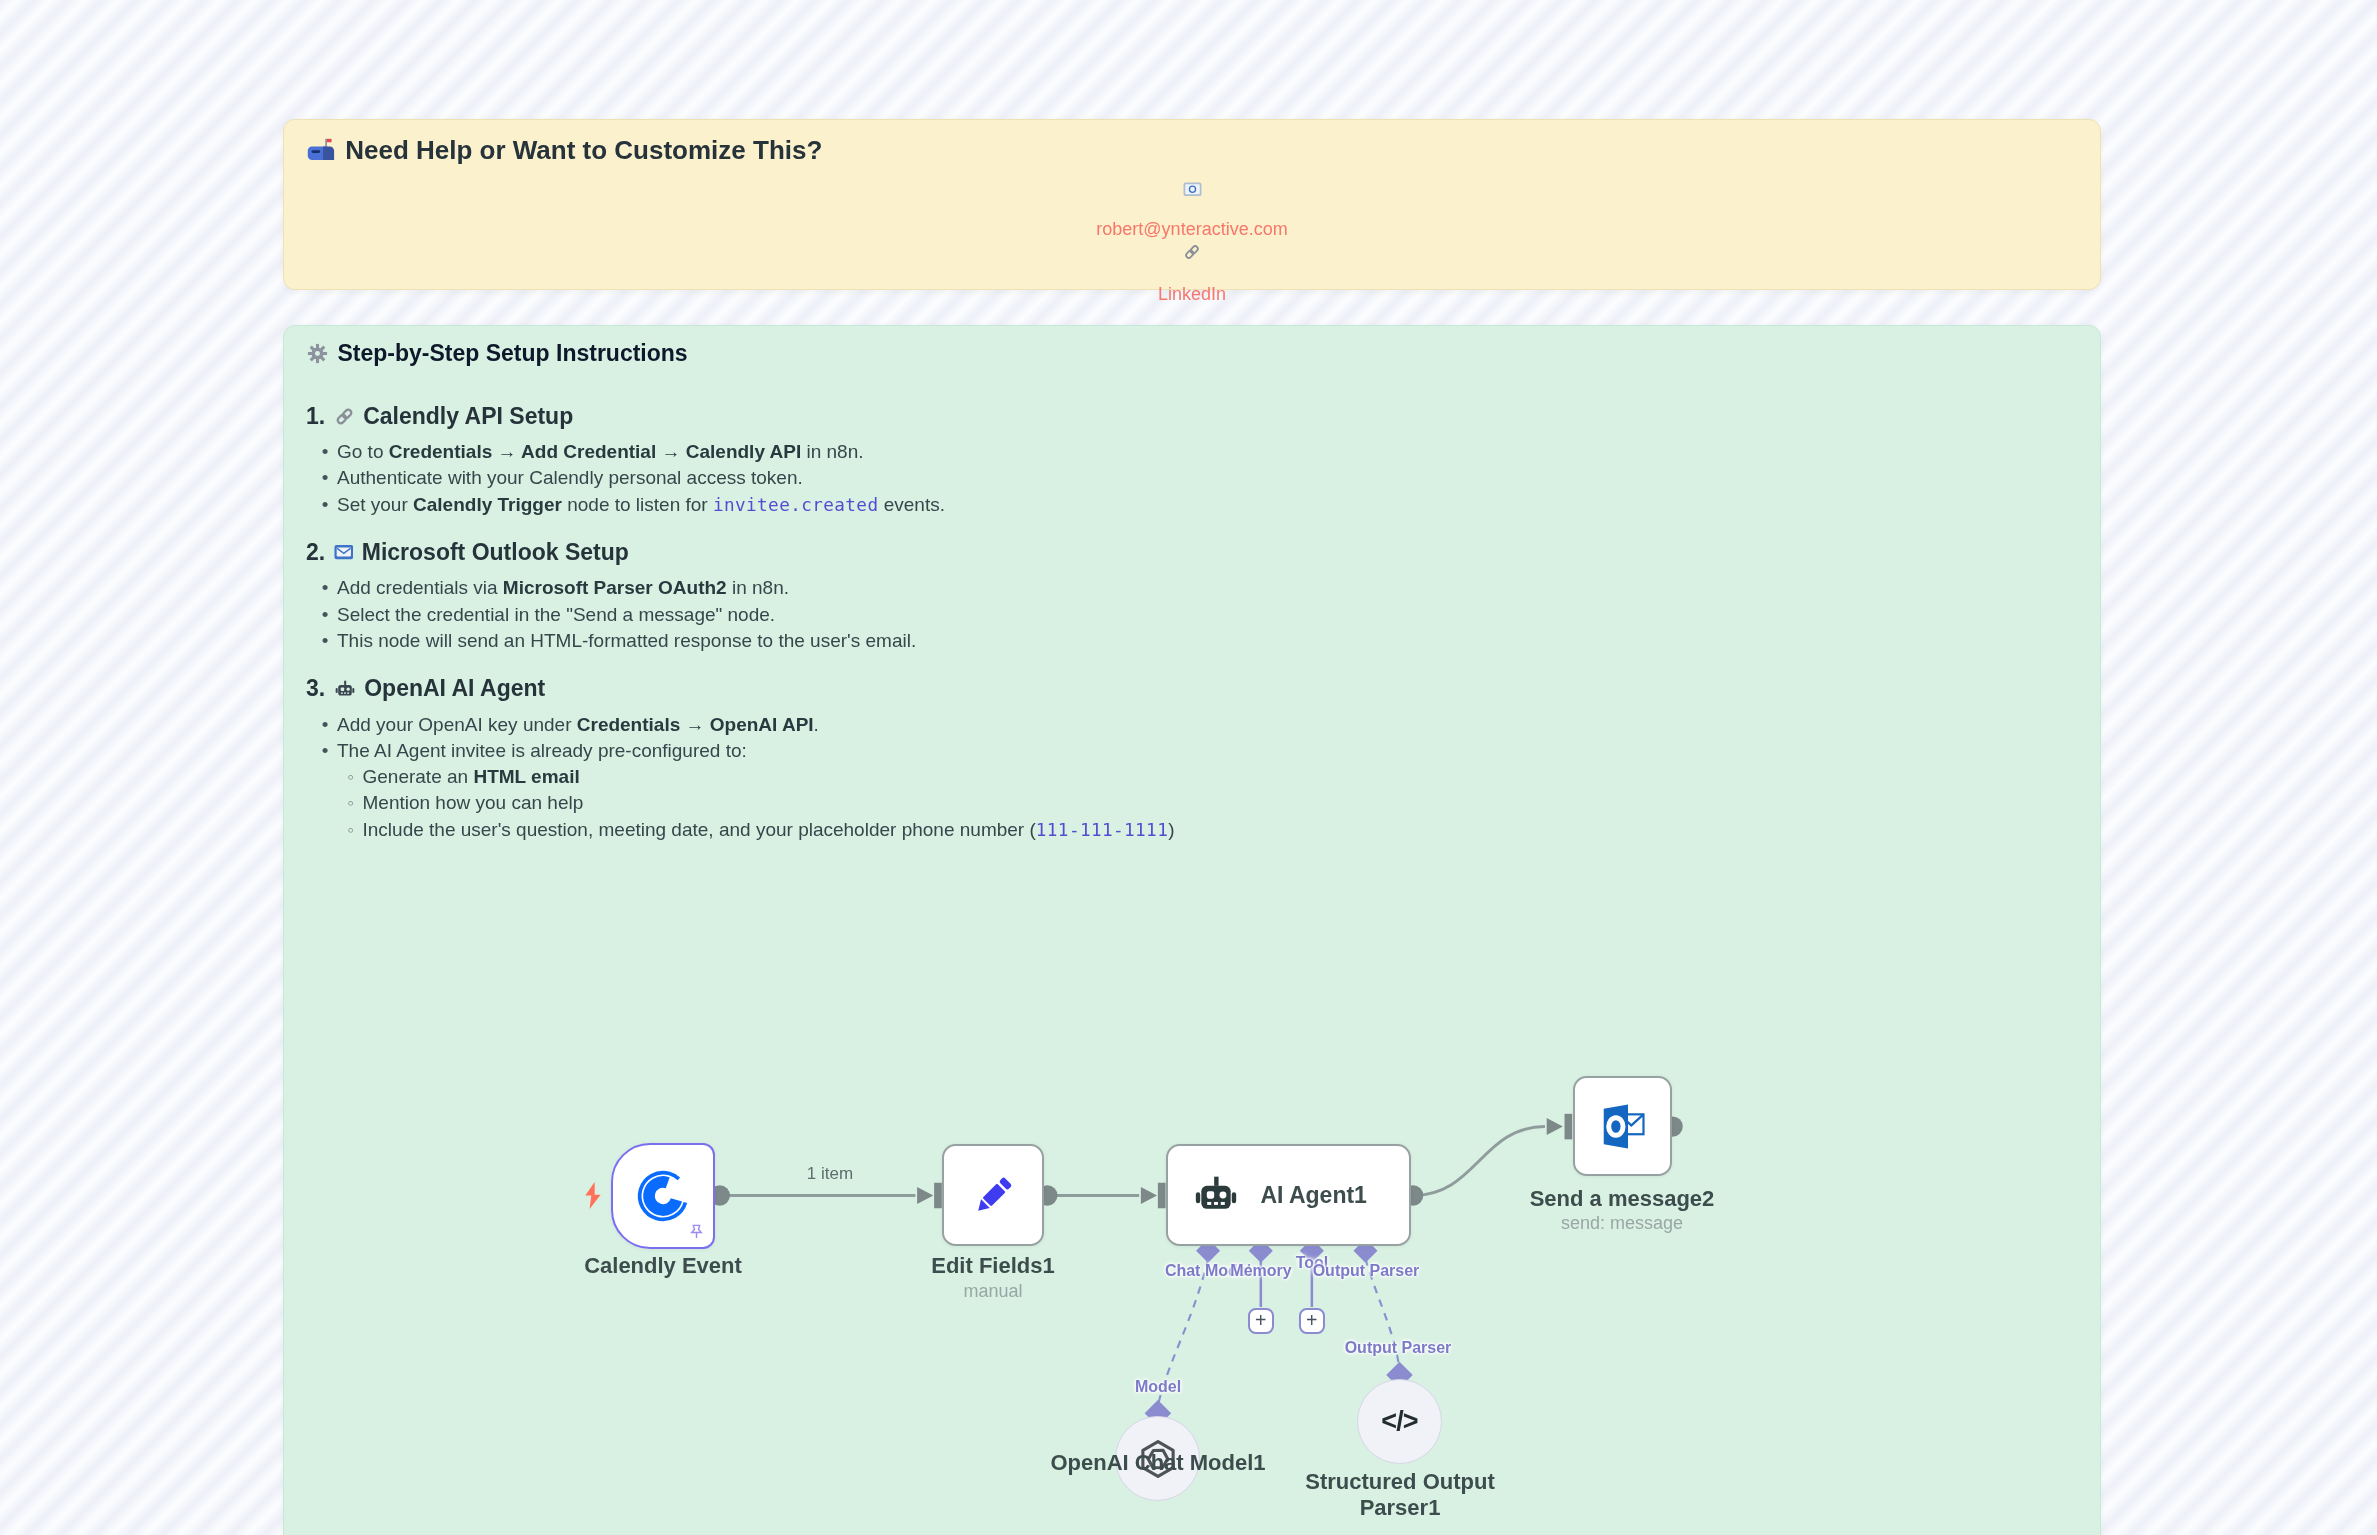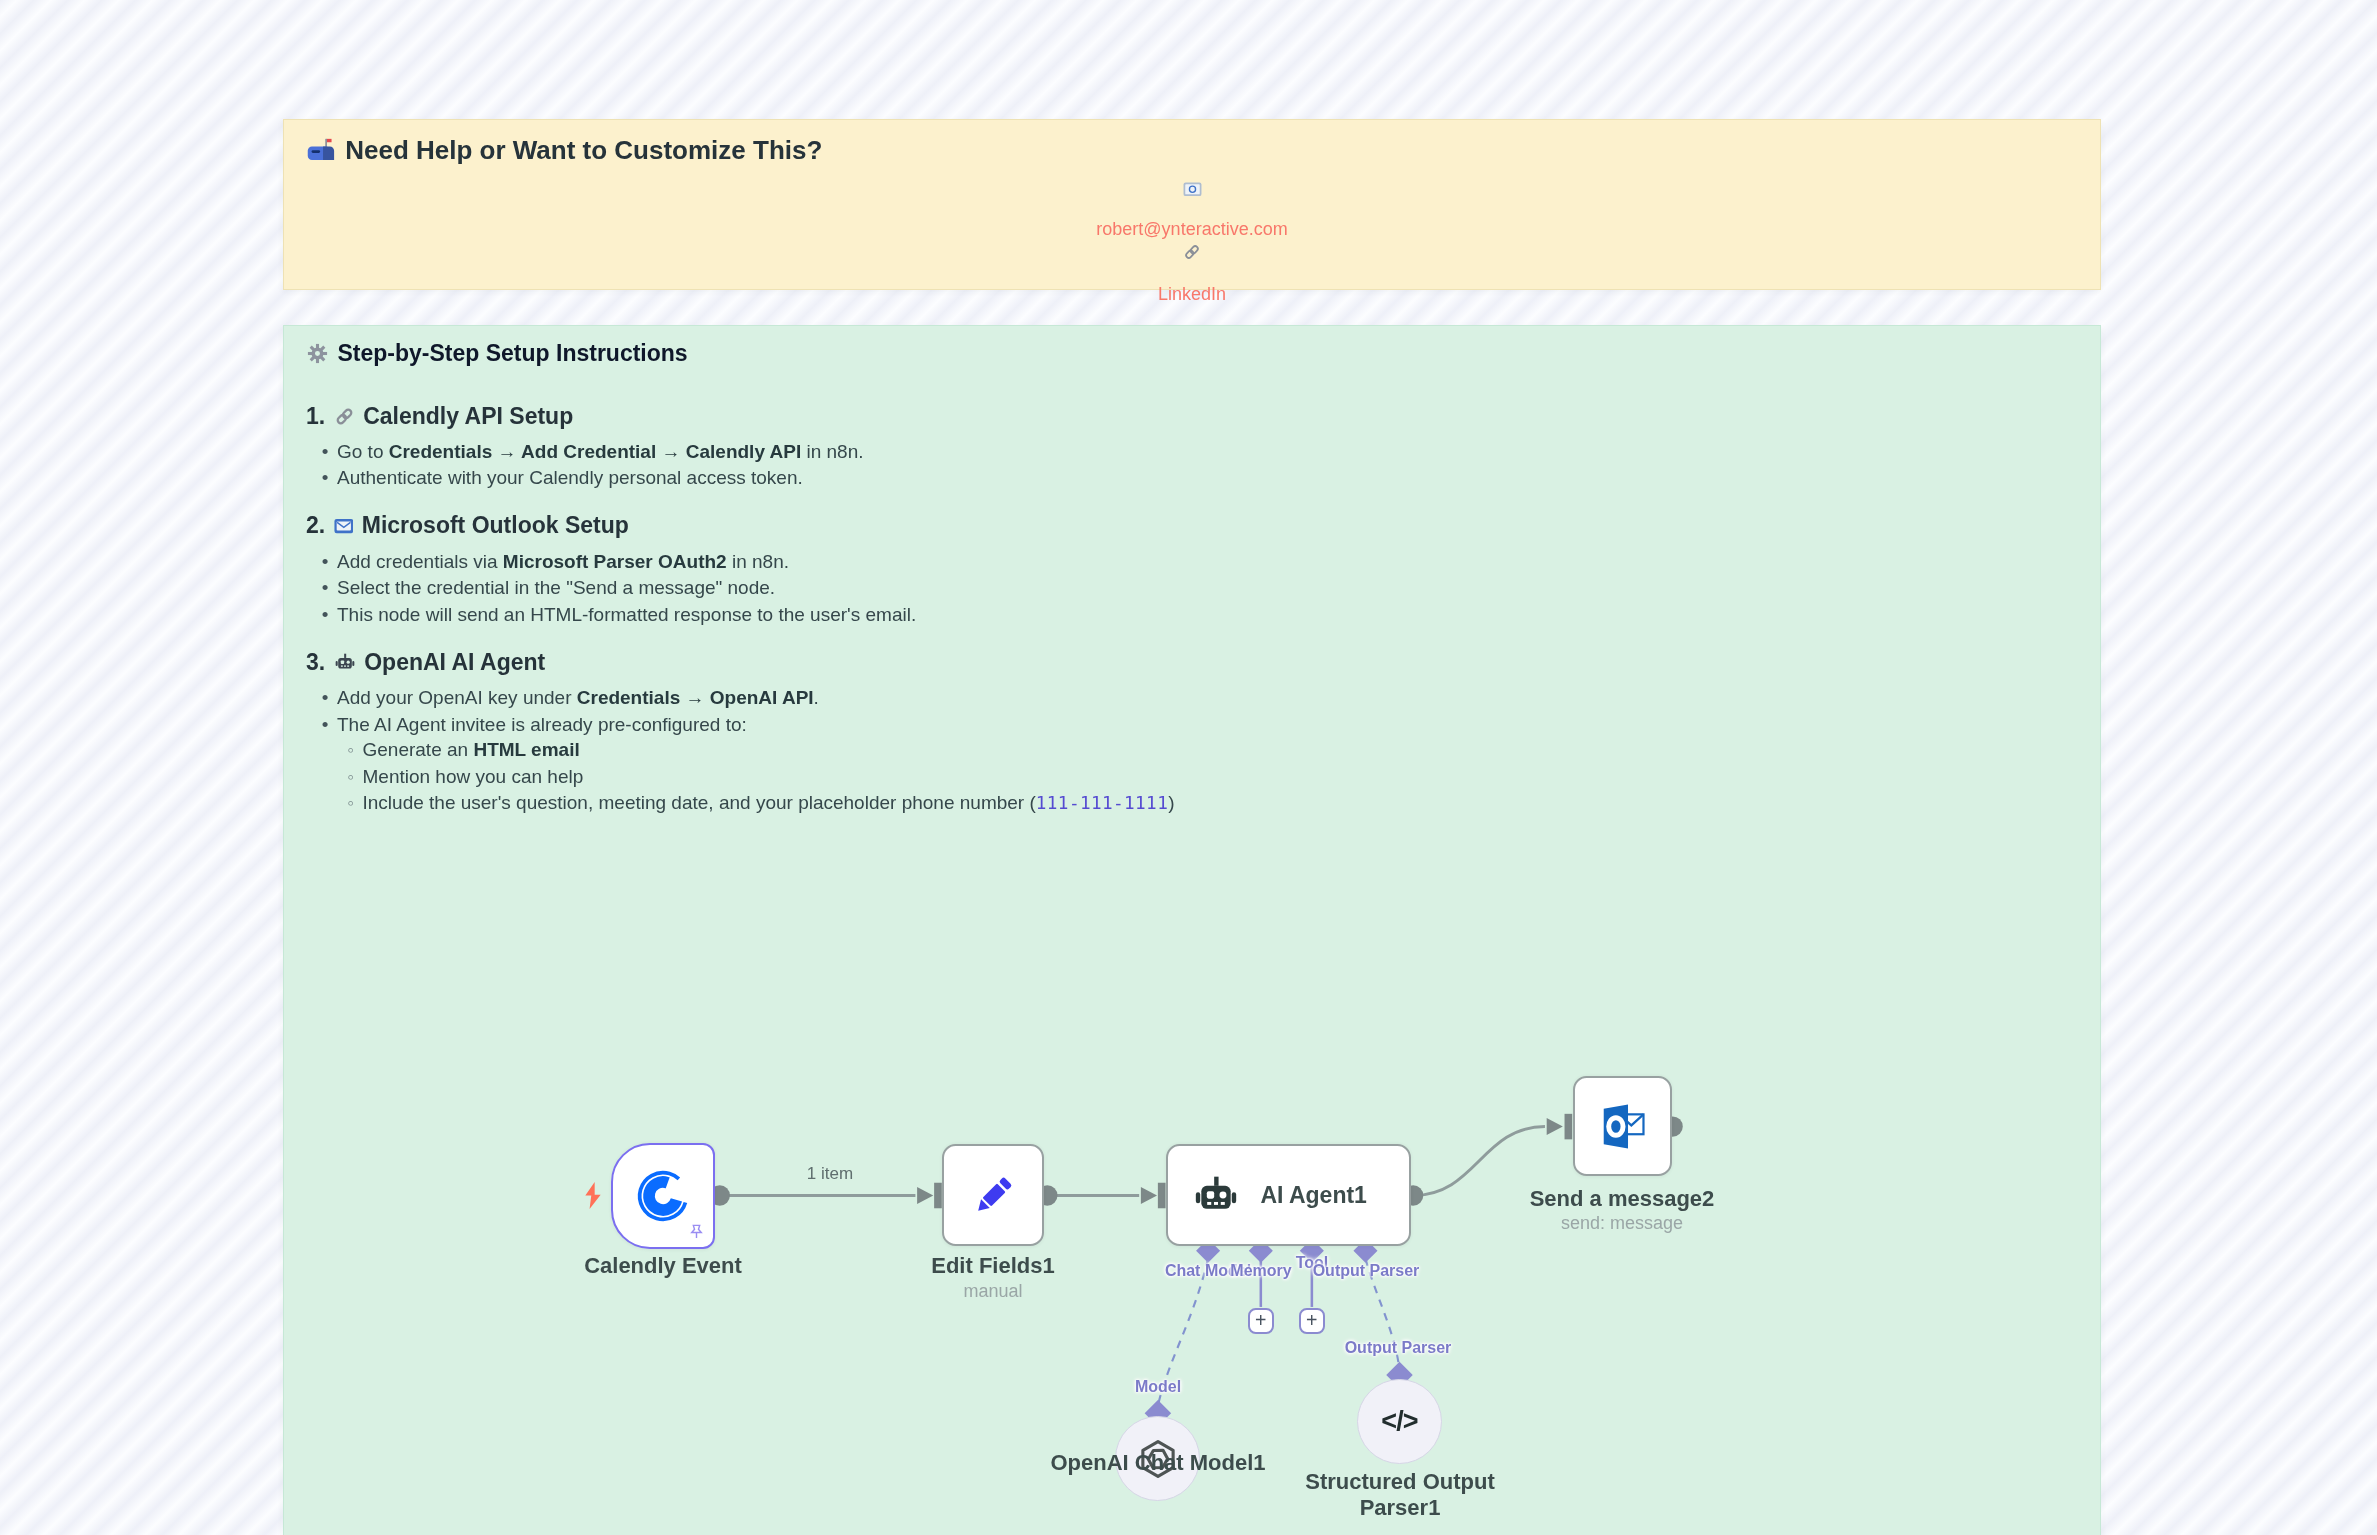--- a/index.html
+++ b/index.html
@@ -2,21 +2,21 @@
 <html style="font-size:13.6px"><head>
 <meta charset="utf-8">
 <style>
   html,body{margin:0;padding:0;}
   body{
     width:2377px;height:1536px;position:relative;overflow:hidden;
     font-family:"Liberation Sans",sans-serif;
     background:repeating-linear-gradient(135deg,#eef0f8 0px,#fcfdff 12px,#eef0f8 24px,#fcfdff 36px,#eef0f8 48px);
   }
   
-  .note{position:absolute;border-radius:0;box-shadow:0 1.7px 6.8px rgba(40,60,60,.05);}
+  .note{position:absolute;border-radius:12px;box-shadow:0 1.7px 6.8px rgba(40,60,60,.05);}
   .note-yellow{left:283px;top:119px;width:1818px;height:171px;background:#fcf1cd;border:0.9px solid #eee2b4;padding:15.3px 22px;box-sizing:border-box;}
   .note-green{left:283px;top:325px;width:1818px;height:1225px;background:#d9f1e3;border:0.9px solid #c6e8d6;padding:13.6px 22px;box-sizing:border-box;}
   .ny-title{font-size:26px;font-weight:700;color:#26333a;margin:0 0 15.3px 0;display:flex;align-items:center;gap:10.2px;}
   .ny-link-row{display:flex;align-items:center;gap:23px;margin:2.6px 0;flex-direction:column;}
   .ny-link{color:#f8776a;font-size:18px;text-decoration:none;}
   .gn-title{font-size:23px;font-weight:700;color:#0f172a;margin:0 0 36px 0;display:flex;align-items:center;gap:8.5px;}
   .gn-heading{font-size:23px;font-weight:700;color:#26333a;margin:0 0 10.2px 0;display:flex;align-items:center;gap:8.5px;}
   .gn-section{margin-bottom:22px;}
   .gn-ul{list-style:none;margin:0;padding:0 0 0 31px;}
   .gn-ul li{position:relative;font-size:19px;color:#35474b;line-height:24px;margin-bottom:2.6px;}
@@ -101,20 +101,21 @@
         <g fill="none" stroke="#8a8f98" stroke-width="2.6" transform="rotate(-45 12 12)">
           <rect x="2.5" y="8.5" width="10.5" height="7" rx="3.5"></rect>
           <rect x="11" y="8.5" width="10.5" height="7" rx="3.5"></rect>
         </g>
       </svg>
       <span>Calendly API Setup</span>
     </div>
     <ul class="gn-ul">
       <li><span><span>Go to </span><span class="b">Credentials → Add Credential → Calendly API</span><span> in n8n.</span></span></li>
       <li><span><span>Authenticate with your Calendly personal access token.</span></span></li>
+      <li><span><span>Set your </span><span class="b">Calendly Trigger</span><span> node to listen for </span><span class="code">invitee.created</span><span> events.</span></span></li>
     </ul>
   </div>
 
   <div class="gn-section">
     <div class="gn-heading">
       <span>2.</span>
       <svg width="19.6" height="16" viewBox="0 0 22 17">
         <rect x="0.5" y="0.5" width="21" height="16" rx="2.5" fill="#3f72c8"></rect>
         <rect x="3" y="3.5" width="16" height="10" rx="1" fill="#eef3f8"></rect>
         <path d="M3.5 4.5 L11 10 L18.5 4.5" fill="none" stroke="#3f72c8" stroke-width="1.6"></path>

